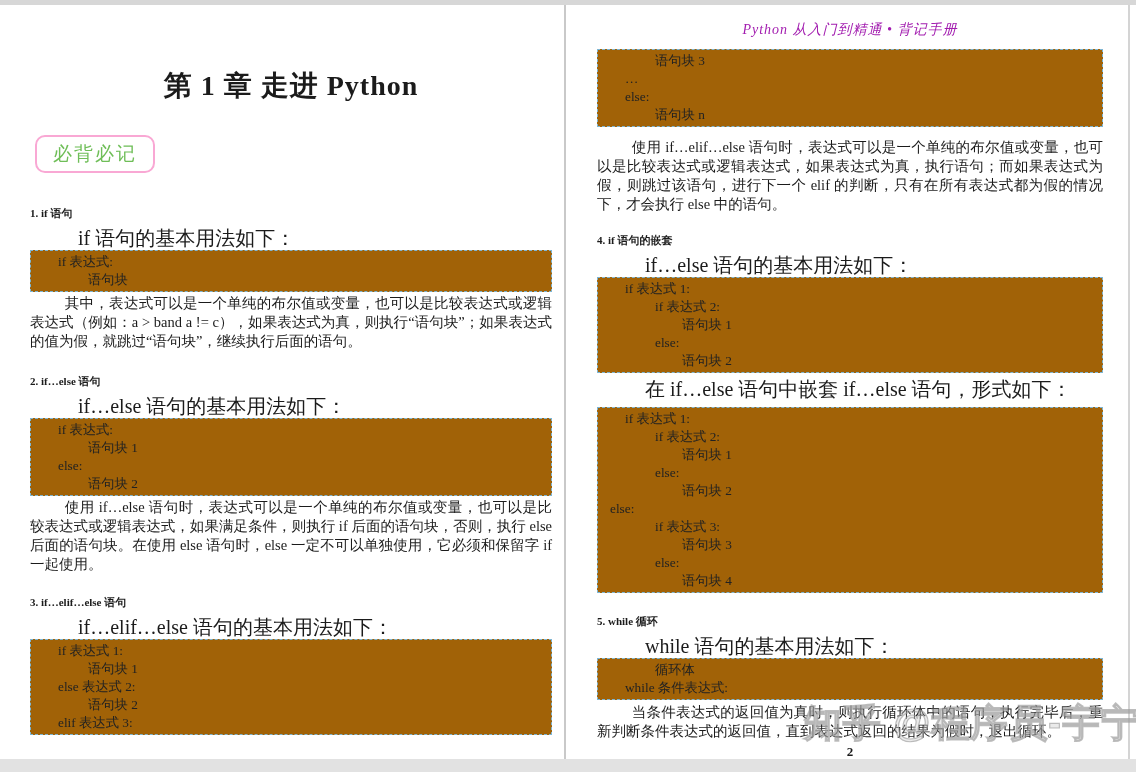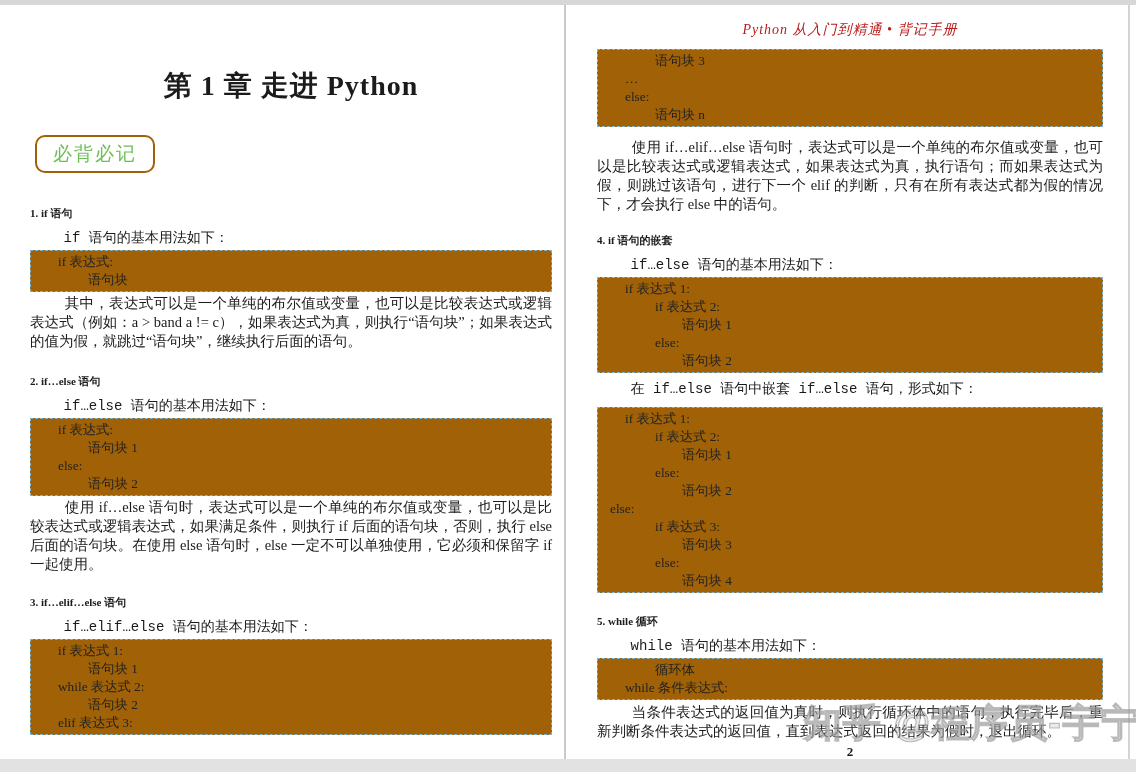--- a/index.html
+++ b/index.html
@@ -15,27 +15,27 @@
   .right-edge-line { position:absolute; top:5px; left:1128px; width:2px; height:754px; background:#d4d4d4; }
 
   .page { position:absolute; top:5px; height:754px; background:#ffffff; overflow:hidden; }
   .page-left  { left:0;   width:564px; padding:0 12px 0 30px; }
   .page-right { left:566px; width:562px; padding:0 25px 0 31px; }
 
   .chapter-title { margin-top:62px; font-size:28px; line-height:38px; font-weight:bold; text-align:center; letter-spacing:1px; }
   .badge-wrap { margin-top:30px; }
   .badge {
     display:inline-block; margin-left:5px; padding:6px 16px;
-    border:2px solid #a16207; border-radius:10px;
+    border:2px solid #f9a8d4; border-radius:10px;
     font-size:19px; line-height:22px; letter-spacing:2px; color:#6fbe58;
   }
-  .running-header { margin-top:15px; text-align:center; font-size:14px; line-height:20px; font-style:italic; letter-spacing:1px; color:#b91c1c; }
+  .running-header { margin-top:15px; text-align:center; font-size:14px; line-height:20px; font-style:italic; letter-spacing:1px; color:#a21caf; }
 
   .sec-h { font-size:11px; line-height:20px; font-weight:bold; }
-  .intro { margin-top:5px; font-size:14px; line-height:20px; text-indent:2.4em;font-family:Liberation Mono, monospace; }
+  .intro { margin-top:5px; font-size:20px; line-height:20px; text-indent:2.4em; }
   .para  { margin-top:2px; font-size:14.5px; line-height:19px; text-align:justify; text-indent:2.4em; }
 
   .code-block {
     margin-top:2px; background:#a16207; border:1px dashed #7fb5d2; padding:2px 0;
   }
   .cl { font-size:13.3px; line-height:18px; white-space:pre; color:#222; }
   .i0 { padding-left:12px; } .i1 { padding-left:27px; } .i2 { padding-left:57px; } .i3 { padding-left:84px; }
 
   .mt-h1 { margin-top:30px; } .mt-h2 { margin-top:20px; } .mt-h3 { margin-top:18px; }
   .mt-contblock { margin-top:9px; } .mt-contpara { margin-top:11px; }
@@ -80,21 +80,21 @@
       <div class="cl i1">else:</div>
       <div class="cl i2">语句块 2</div>
     </div>
     <div class="para">使用 if…else 语句时，表达式可以是一个单纯的布尔值或变量，也可以是比较表达式或逻辑表达式，如果满足条件，则执行 if 后面的语句块，否则，执行 else 后面的语句块。在使用 else 语句时，else 一定不可以单独使用，它必须和保留字 if 一起使用。</div>
 
     <div class="sec-h mt-h3">3. if…elif…else 语句</div>
     <div class="intro">if…elif…else 语句的基本用法如下：</div>
     <div class="code-block">
       <div class="cl i1">if 表达式 1:</div>
       <div class="cl i2">语句块 1</div>
-      <div class="cl i1">while 表达式 2:</div>
+      <div class="cl i1">else 表达式 2:</div>
       <div class="cl i2">语句块 2</div>
       <div class="cl i1">elif 表达式 3:</div>
     </div>
   </div>
 
   <div class="page-divider"></div>
 
   <div class="page page-right">
     <div class="running-header">Python 从入门到精通 • 背记手册</div>
 

